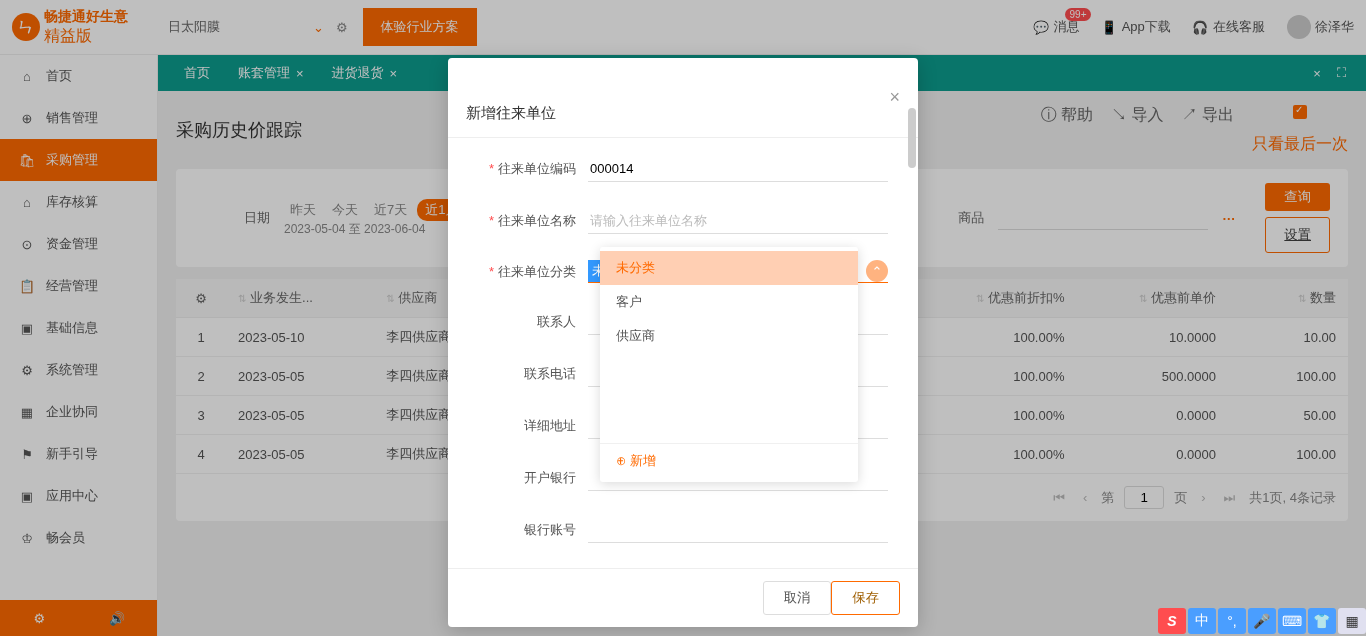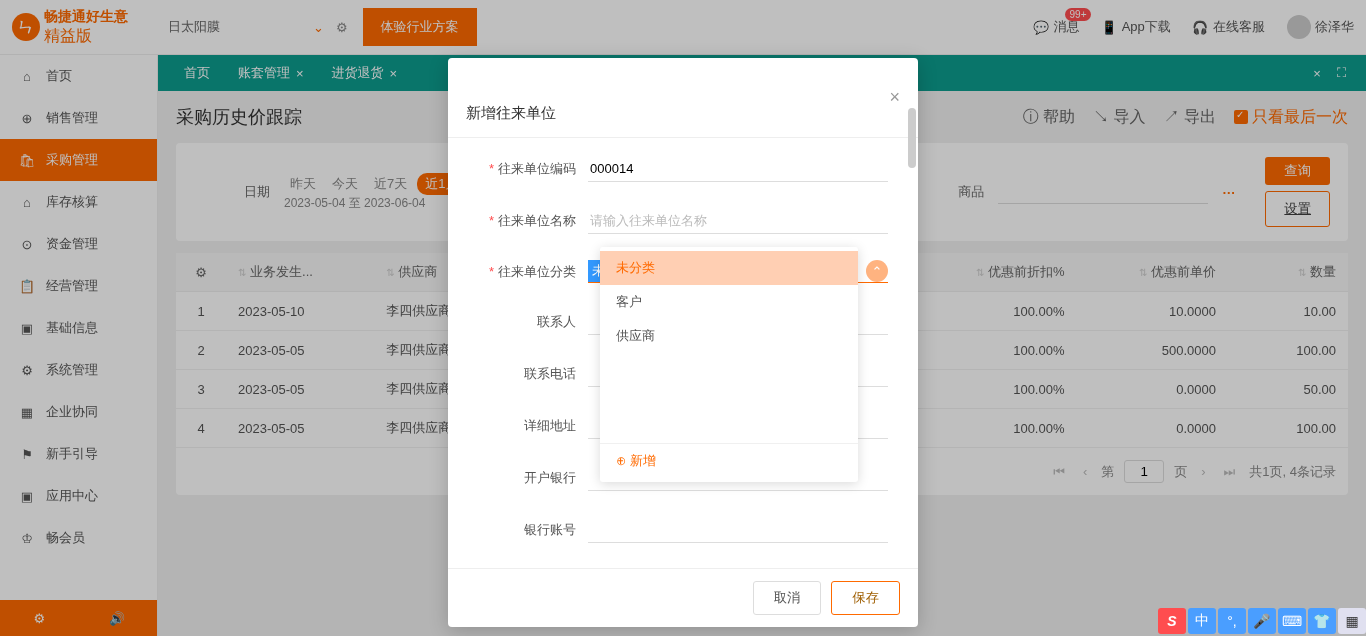--- a/index.html
+++ b/index.html
@@ -32,21 +32,21 @@
     .main { position: absolute; left: 158px; top: 55px; right: 0; bottom: 0; background: #f0f0f0; }
     .tab-bar { height: 36px; background: #0d9c8e; display: flex; align-items: center; padding: 0 12px; color: #fff; }
     .tab { padding: 0 14px; height: 100%; display: flex; align-items: center; gap: 6px; cursor: pointer; }
     .tab-close-all { margin-left: auto; cursor: pointer; padding: 0 8px; }
     .tab-fullscreen { cursor: pointer; padding: 0 8px; }
     
     .content { padding: 14px 18px; }
     .page-title { font-size: 18px; color: #333; margin-bottom: 14px; display: flex; align-items: center; }
     .page-title-actions { margin-left: auto; display: flex; align-items: flex-start; gap: 18px; font-size: 16px; color: #666; }
     .page-title-actions span { cursor: pointer; }
-    .only-last { color: #ff6a00; display: flex; align-items: center; gap: 4px; }
+    .only-last { color: #ff6a00; display: flex; align-items: center; gap: 15px; flex-direction: column; }
     .checkbox-checked { width: 14px; height: 14px; background: #ff6a00; border-radius: 2px; display: inline-block; position: relative; }
     .checkbox-checked::after { content: "✓"; color: #fff; font-size: 10px; position: absolute; top: -1px; left: 2px; }
     
     .filter-bar { background: #fff; padding: 14px 18px; border-radius: 4px; display: flex; align-items: center; gap: 14px; margin-bottom: 12px; }
     .date-label { color: #666; margin-left: 50px; }
     .date-quick { display: flex; gap: 4px; align-items: center; }
     .date-quick span { color: #888; cursor: pointer; padding: 2px 6px; }
     .date-quick .active { background: #ff6a00; color: #fff; border-radius: 10px; padding: 2px 8px; }
     .date-range { color: #888; font-size: 12px; }
     .product-label { margin-left: auto; color: #666; }
@@ -76,21 +76,21 @@
     .modal-close { margin-left: auto; cursor: pointer; color: #999; font-size: 18px; }
     .modal-body { padding: 18px 30px 10px; max-height: 430px; overflow-y: auto; }
     .form-row { display: flex; align-items: center; margin-bottom: 26px; }
     .form-label { width: 110px; text-align: right; color: #555; padding-right: 12px; }
     .form-label .req { color: #ff4d4f; margin-right: 4px; }
     .form-input { flex: 1; border: none; border-bottom: 1px solid #ddd; padding: 5px 2px; font-size: 13px; outline: none; }
     .form-input::placeholder { color: #bbb; }
     .form-select-wrap { flex: 1; position: relative; border-bottom: 1px solid #ff6a00; }
     .form-select-val { color: #333; background: #3399ff; color: #fff; padding: 2px 4px; display: inline-block; }
     .select-arrow { position: absolute; right: 0; top: 0; width: 22px; height: 22px; background: #ffb380; border-radius: 50%; display: flex; align-items: center; justify-content: center; color: #fff; cursor: pointer; }
-    .modal-footer { padding: 12px 18px; border-top: 1px solid #eee; display: flex; justify-content: flex-end; gap: 10px; }
+    .modal-footer { padding: 12px 18px; border-top: 1px solid #eee; display: flex; justify-content: flex-end; }
     .btn-cancel { background: #fff; border: 1px solid #ddd; color: #555; padding: 7px 20px; border-radius: 3px; cursor: pointer; }
     .btn-save { background: #fff; border: 1px solid #ff6a00; color: #a16207; padding: 7px 20px; border-radius: 3px; cursor: pointer; }
     .modal-scrollbar { position: absolute; right: 2px; top: 50px; bottom: 50px; width: 8px; }
     .modal-scrollbar-thumb { width: 100%; height: 60px; background: #ccc; border-radius: 4px; }
     
     
     .dropdown { position: absolute; top: 247px; left: 600px; width: 258px; background: #fff; box-shadow: 0 2px 12px rgba(0,0,0,0.15); border-radius: 3px; z-index: 200; padding: 4px 0; }
     .dropdown-item { padding: 8px 16px; cursor: pointer; color: #555; }
     .dropdown-item.highlighted { background: #ffcfb3; color: #ff6a00; }
     .dropdown-add { padding: 8px 16px; color: #ff6a00; border-top: 1px solid #f0f0f0; margin-top: 90px; cursor: pointer; }

